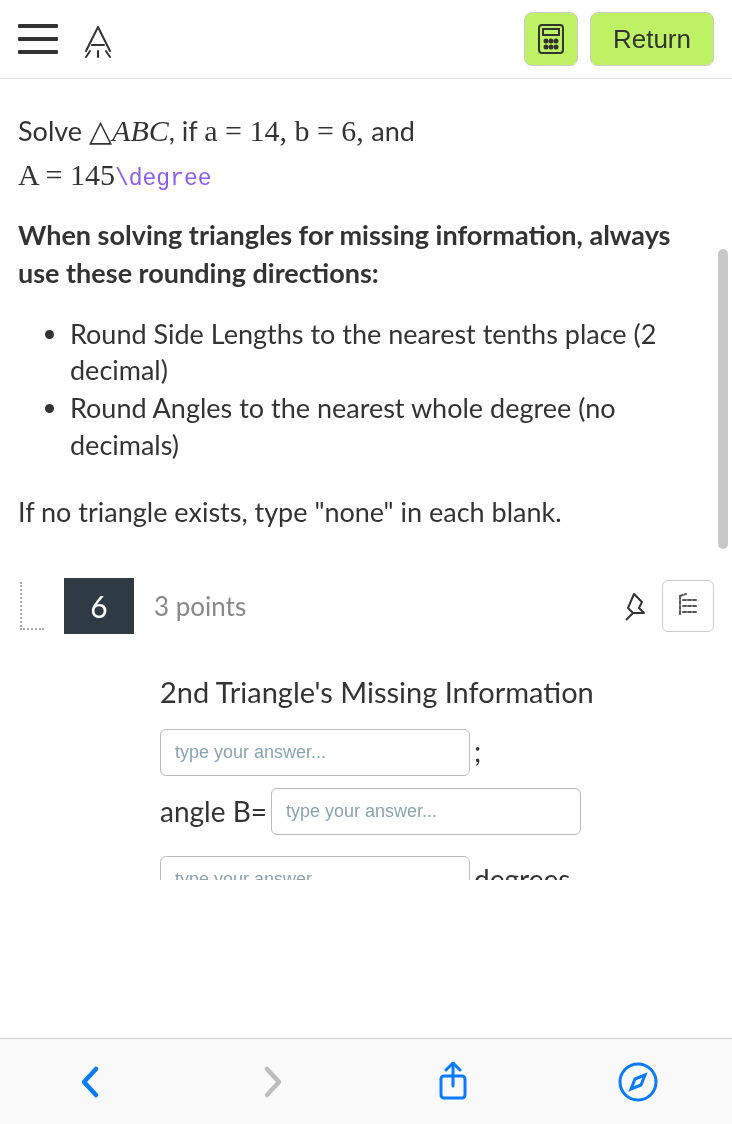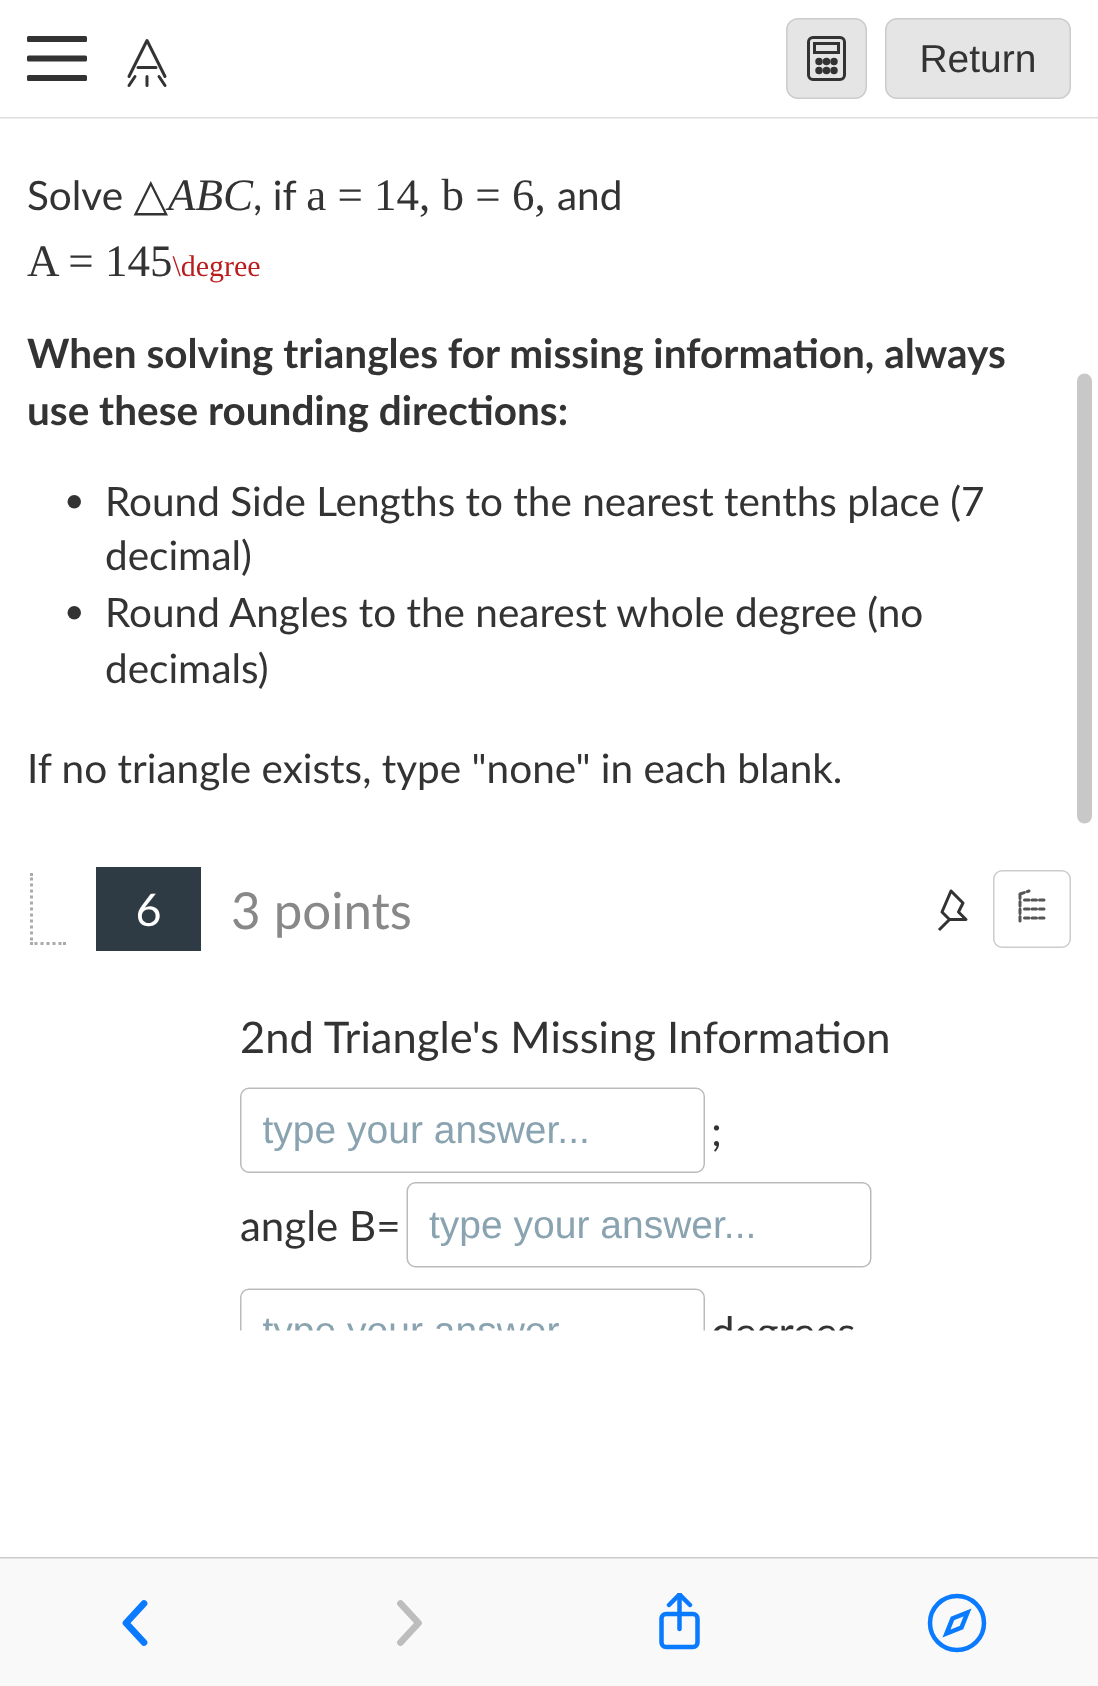--- a/index.html
+++ b/index.html
@@ -18,21 +18,21 @@
     align-items: center;
     padding: 0 18px;
     gap: 18px;
   }
   .hamburger { width: 40px; height: 30px; display:flex; flex-direction:column; justify-content:space-between; cursor:pointer;}
   .hamburger div { height:4px; background:#333; border-radius:1px;}
   .rocket-icon { width:44px; height:44px; stroke:#333; stroke-width:2; fill:none; cursor:pointer;}
   .spacer-flex { flex:1; }
   .top-btn-group { display:flex; gap:12px; margin-left:auto;}
   .btn {
-    border:1px solid #ccc; border-radius:8px; background:#e5e5e5;
+    border:1px solid #ccc; border-radius:8px; background:#bef264;
     font-size:26px; color:#333; padding:10px 22px; cursor:pointer;
     display:flex; align-items:center; justify-content:center;
   }
   .btn.icon-only { padding:10px 12px; }
   .calc-icon { width:28px; height:32px; stroke:#333; stroke-width:2; fill:none;}
   .content {
     border-top:1px solid #ddd;
     position:relative;
     height: 960px;
     overflow:hidden;
@@ -40,47 +40,47 @@
   .scroll-thumb {
     position:absolute; right:4px; top:170px; width:10px; height:300px;
     background:#c8c8c8; border-radius:5px;
   }
   .problem {
     padding: 30px 18px 10px 18px;
     font-size:27px; line-height:1.45; color:#333;
   }
   .math { font-family: "Times New Roman", serif; font-size:30px; }
   .math .it { font-style:italic;text-align:right; }
-  .latex-cmd { color:#b91c1c; font-family:Liberation Serif, serif; font-size:20px;}
+  .latex-cmd { color:#8b5cf6; font-family:Liberation Mono, monospace; font-size:23px;}
   .instr { padding: 10px 18px 0 18px; font-size:27px; line-height:1.4;font-weight:bold;}
   ul.rules { padding: 24px 18px 0 70px; font-size:27px; line-height:1.35;}
   ul.rules li { margin-bottom:2px; }
   .none-note { padding:30px 18px 20px 18px; font-size:27px;}
   .question-block { background:#fff; padding-top:30px;}
   .q-header { display:flex; align-items:center; gap:20px; padding-left:20px;}
   .dotted-L {
     width:24px; height:48px;
     border-left:2px dotted #aaa; border-bottom:2px dotted #aaa;
   }
   .q-num {
     background:#2f3b44; color:#fff; font-size:30px;
     width:70px; height:56px; display:flex; align-items:center; justify-content:center;
   }
-  .q-points { color:#888; font-size:34px; }
+  .q-points { color:#888; font-size:26px; }
   .q-header-right { margin-left:auto; display:flex; gap:10px; padding-right:18px; align-items:center;}
   .pin-icon { width:30px; height:30px; stroke:#333; fill:none; stroke-width:2; cursor:pointer;}
   .resource-btn {
     border:1px solid #ccc; border-radius:6px; width:52px; height:52px;
     display:flex; align-items:center; justify-content:center; cursor:pointer;
   }
   .resource-icon { width:28px; height:28px; stroke:#555; stroke-width:2; fill:none;}
   .q-body { padding:30px 20px 0 160px; font-size:28px; line-height:1.9; color:#333;}
   .q-body .title { font-size:29px; margin-bottom:6px;}
   .ans-input {
-    border:1px solid #bbb; border-radius:6px; font-size:26px;
+    border:1px solid #bbb; border-radius:6px; font-size:18px;
     padding:12px 14px; width:310px; color:#333;
   }
   .ans-input::placeholder { color:#8aa3b0; }
   .row { display:flex; align-items:center; gap:4px; flex-wrap:wrap; margin-bottom:6px;}
   .cutoff-row { display:flex; align-items:center; gap:4px; height:36px; overflow:hidden;}
   .cutoff-row .ans-input { transform:translateY(18px); }
   .cutoff-row .deg { transform:translateY(18px); }
   .bottom-bar {
     position:absolute; bottom:0; left:0; right:0; height:86px;
     border-top:1px solid #ccc; background:#f9f9f9;
@@ -125,21 +125,21 @@
   <div class="scroll-thumb"></div>
 
   <div class="problem">
     <span>Solve </span><span class="math"><span>△</span><span class="it">ABC</span></span><span>, if </span><span class="math it">a</span><span class="math"> = </span><span class="math">14, </span><span class="math it">b</span><span class="math"> = </span><span class="math">6, </span><span>and</span><br>
     <span class="math it">A</span><span class="math"> = </span><span class="math">145</span><span class="latex-cmd">\degree</span>
   </div>
 
   <div class="instr">When solving triangles for missing information, always use these rounding directions:</div>
 
   <ul class="rules">
-    <li>Round Side Lengths to the nearest tenths place (7 decimal)</li>
+    <li>Round Side Lengths to the nearest tenths place (2 decimal)</li>
     <li>Round Angles to the nearest whole degree (no decimals)</li>
   </ul>
 
   <div class="none-note">If no triangle exists, type "none" in each blank.</div>
 
   <div class="question-block">
     <div class="q-header">
       <div class="dotted-L"></div>
       <div class="q-num">6</div>
       <div class="q-points">3 points</div>

